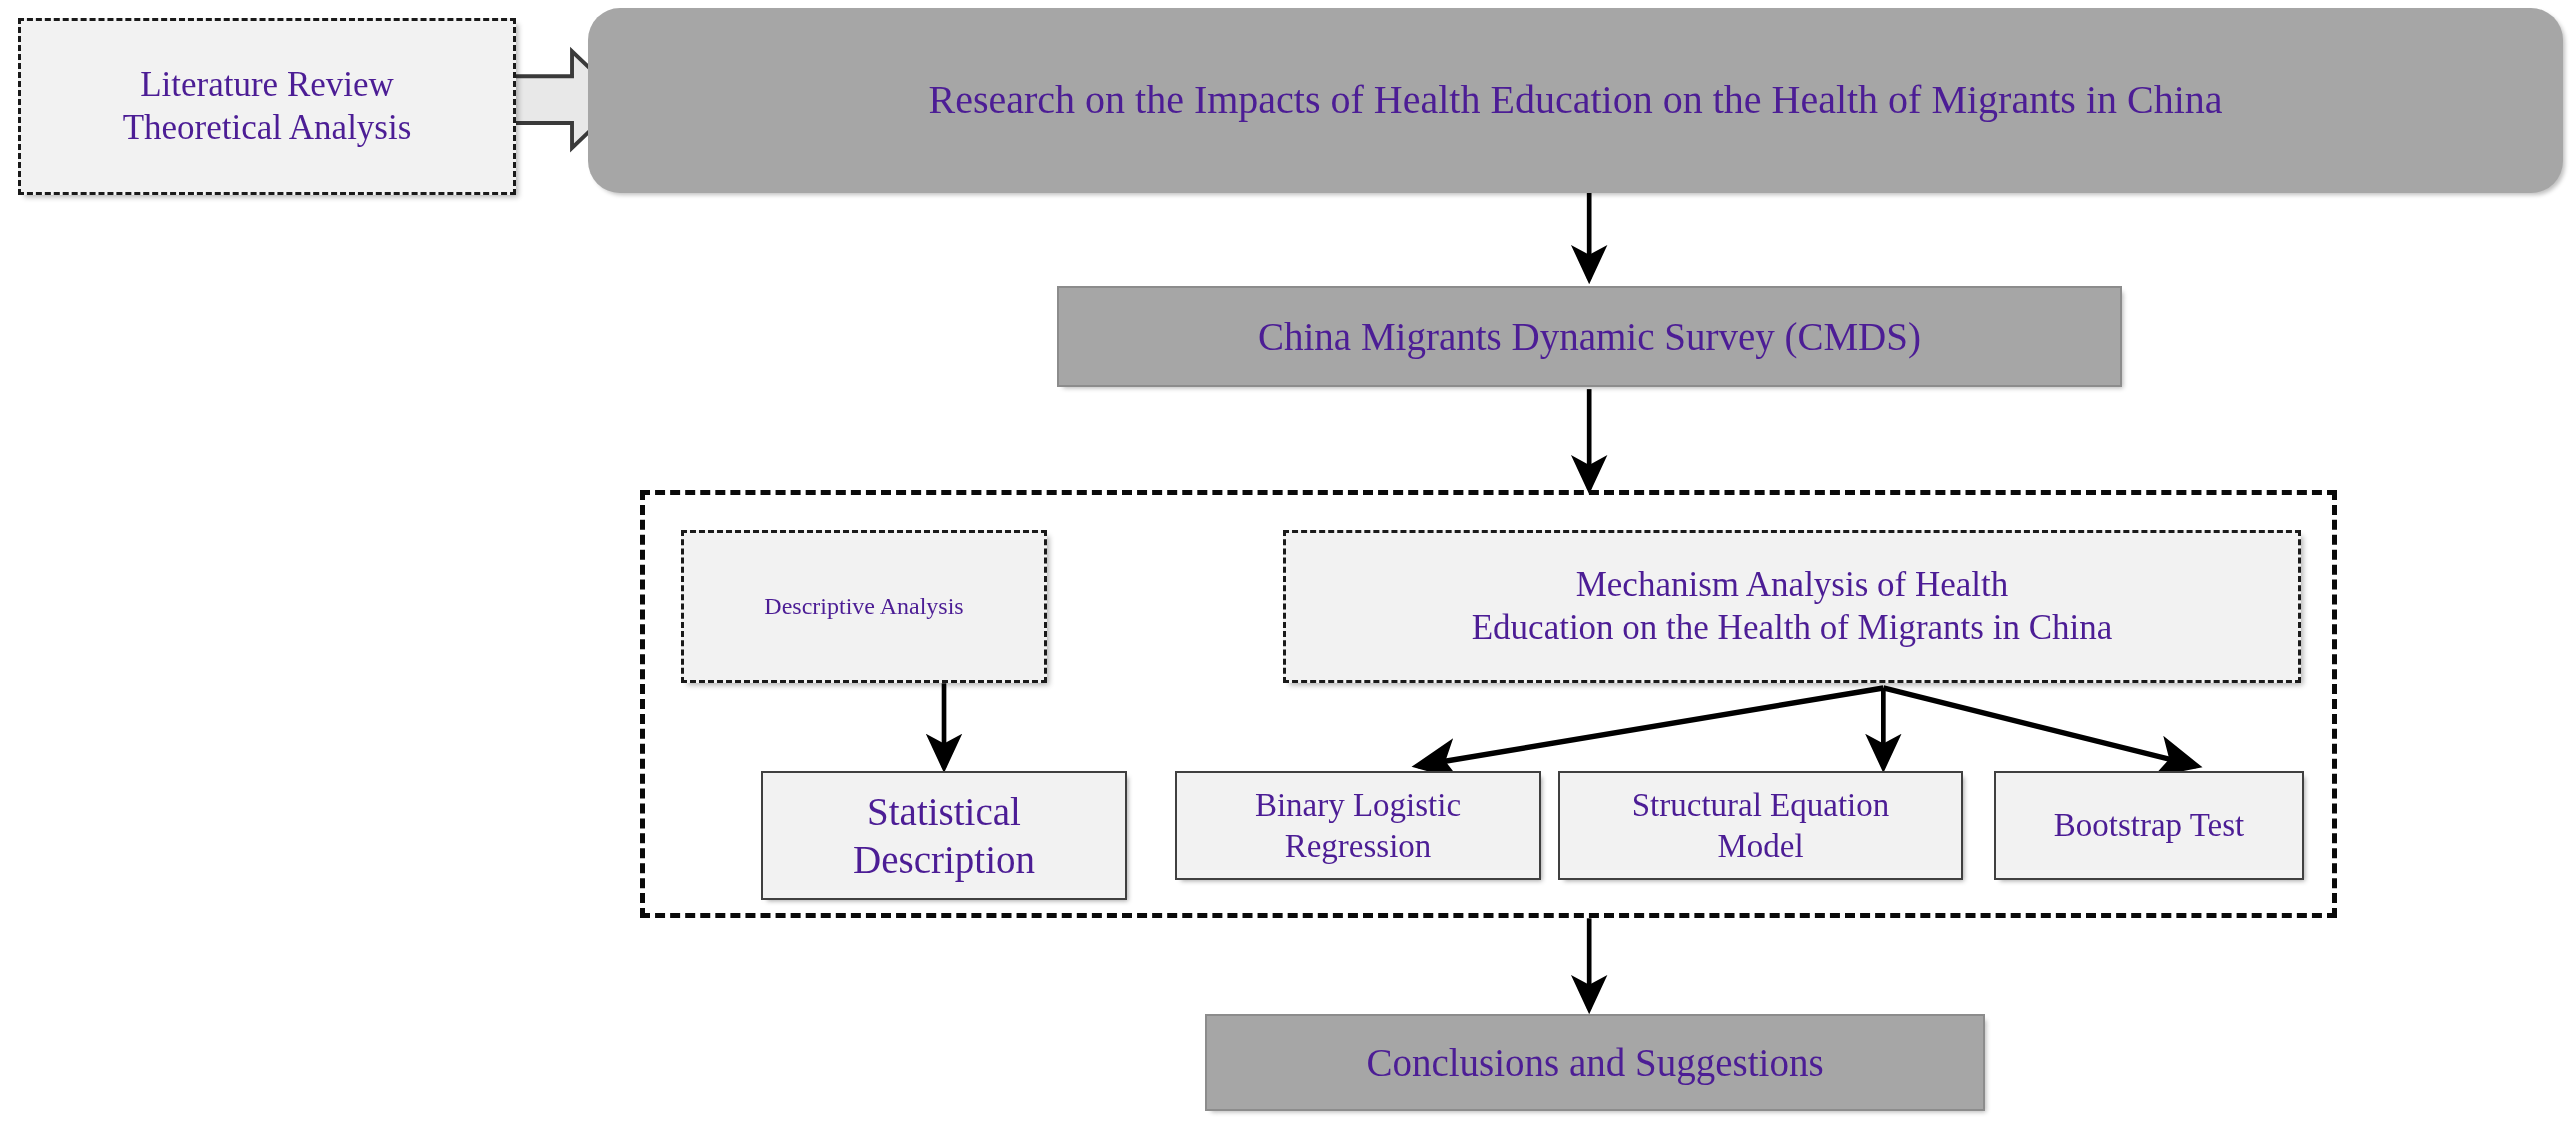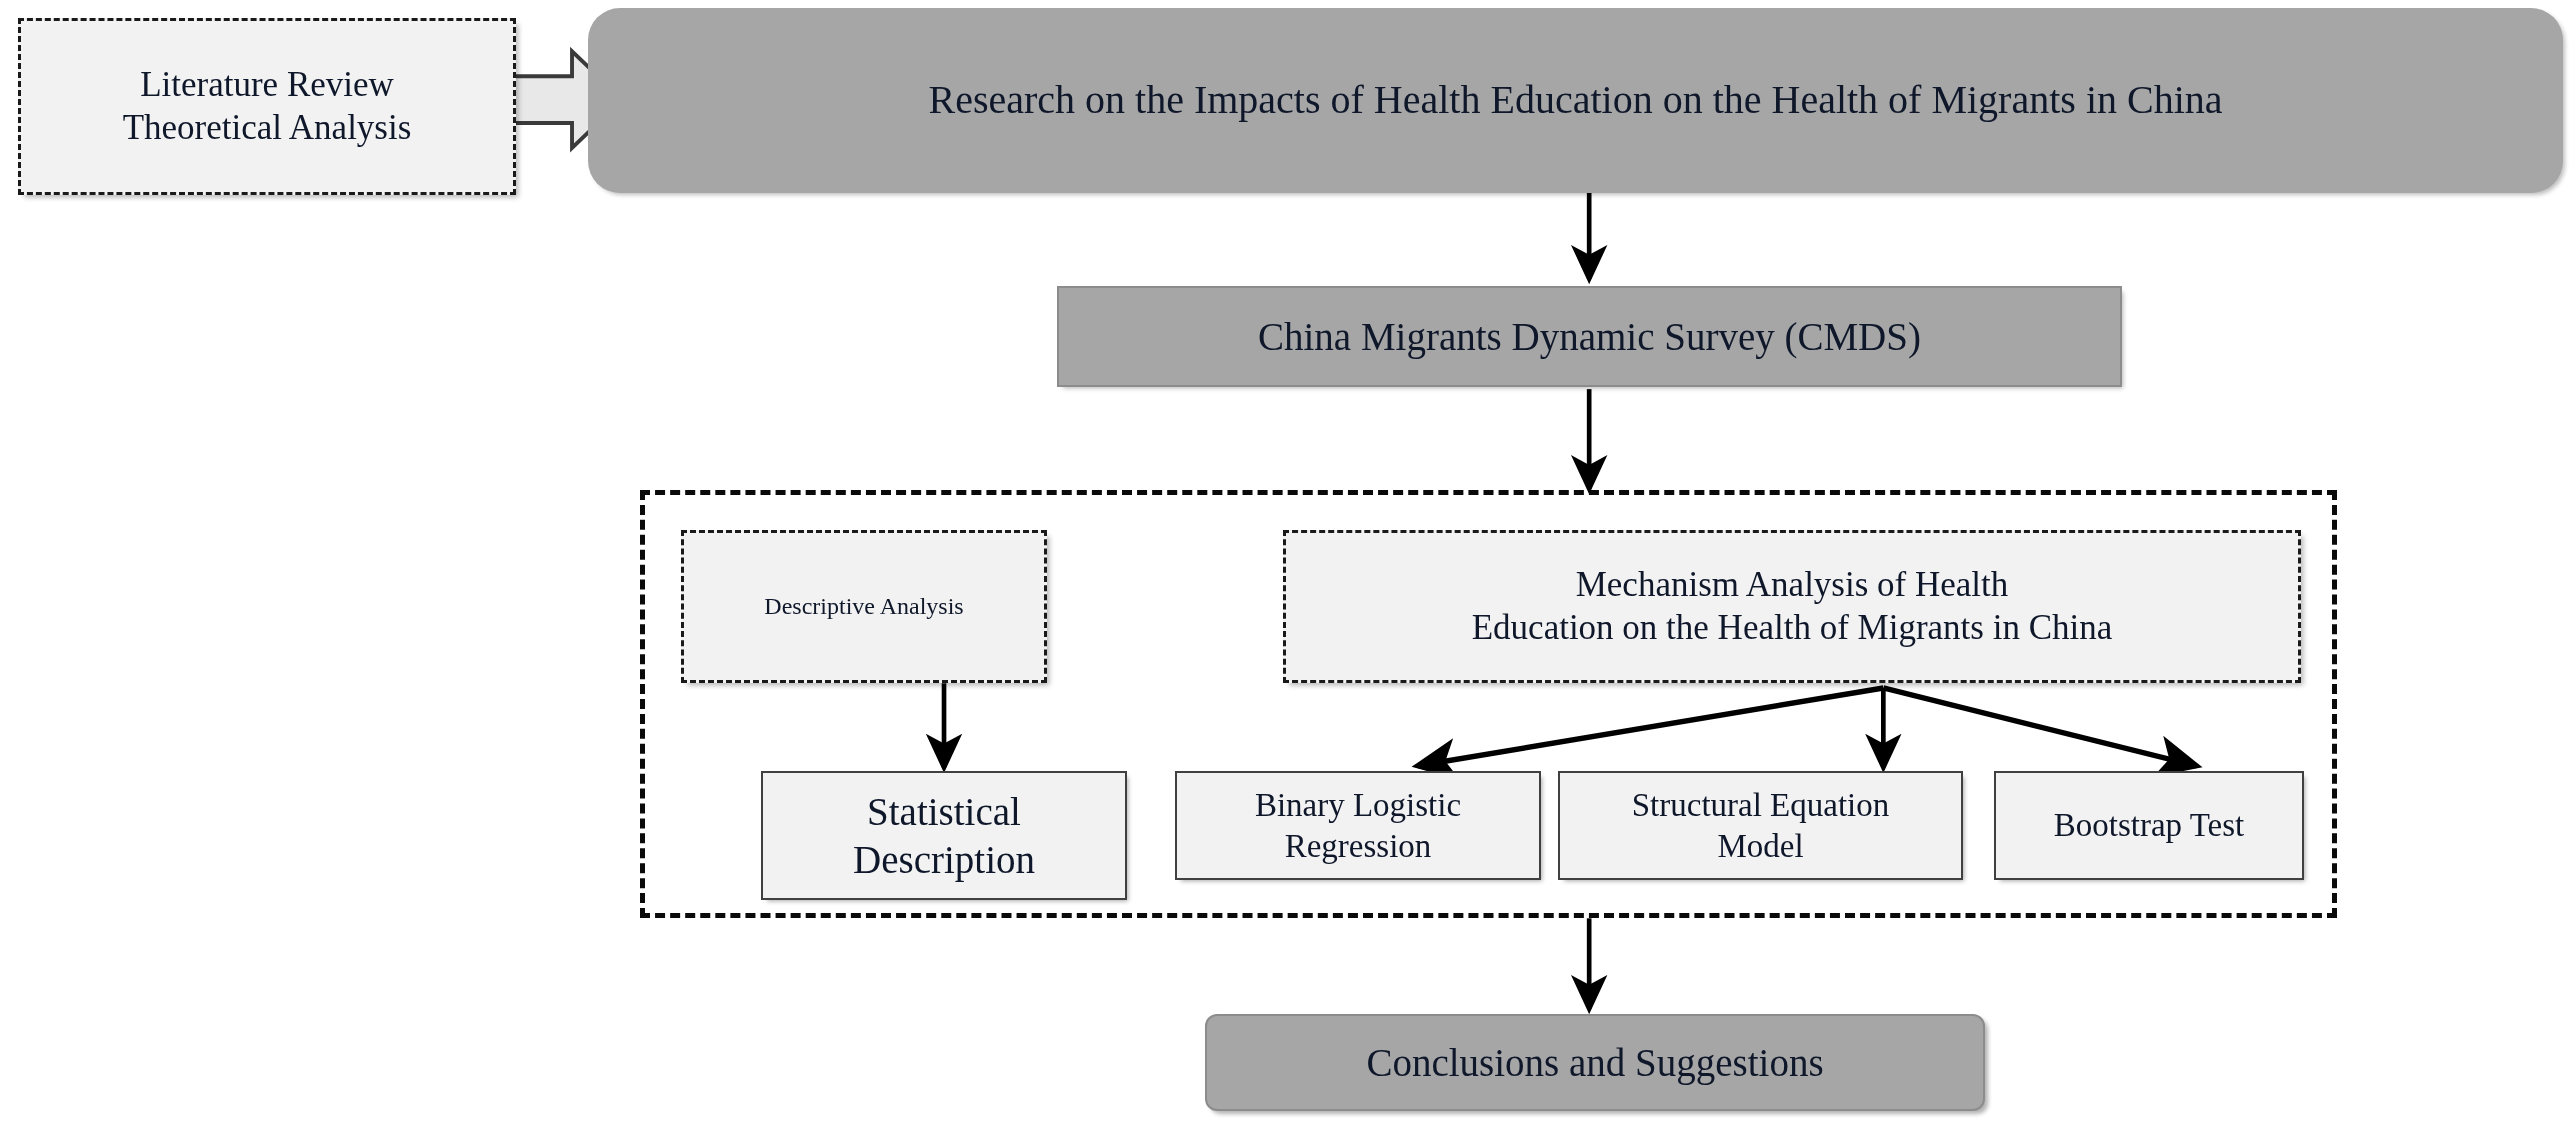--- a/index.html
+++ b/index.html
@@ -15,21 +15,21 @@
     font-family: "Liberation Serif", "DejaVu Serif", serif;
     overflow: hidden;
   }
   .node {
     position: absolute;
     box-sizing: border-box;
     display: flex;
     align-items: center;
     justify-content: center;
     text-align: center;
-    color: #0f172a;
+    color: #4c1d95;
     line-height: 1.22;
   }
   
   .box-dashed {
     background: #f2f2f2;
     border: 3.9px dashed #1a1a1a;
     box-shadow: 4.7px 4.7px 5.4px -1.6px rgba(0,0,0,0.30);
   }
   
   .box-solid {
@@ -142,18 +142,18 @@
     <span class="lbl">
       <span>Structural Equation</span><br>
       <span>Model</span>
     </span>
   </div>
 
   <div class="node box-solid" style="left:1994px; top:771px; width:310px; height:109px; font-size:33px;">
     <span class="lbl">Bootstrap Test</span>
   </div>
 
-  <div class="node box-gray" style="left:1205px; top:1014px; width:780px; height:97px; font-size:39px;border-radius:12px;">
+  <div class="node box-gray" style="left:1205px; top:1014px; width:780px; height:97px; font-size:39px;">
     <span class="lbl">Conclusions and Suggestions</span>
   </div>
 
 </div>
 
 
 </body></html>

